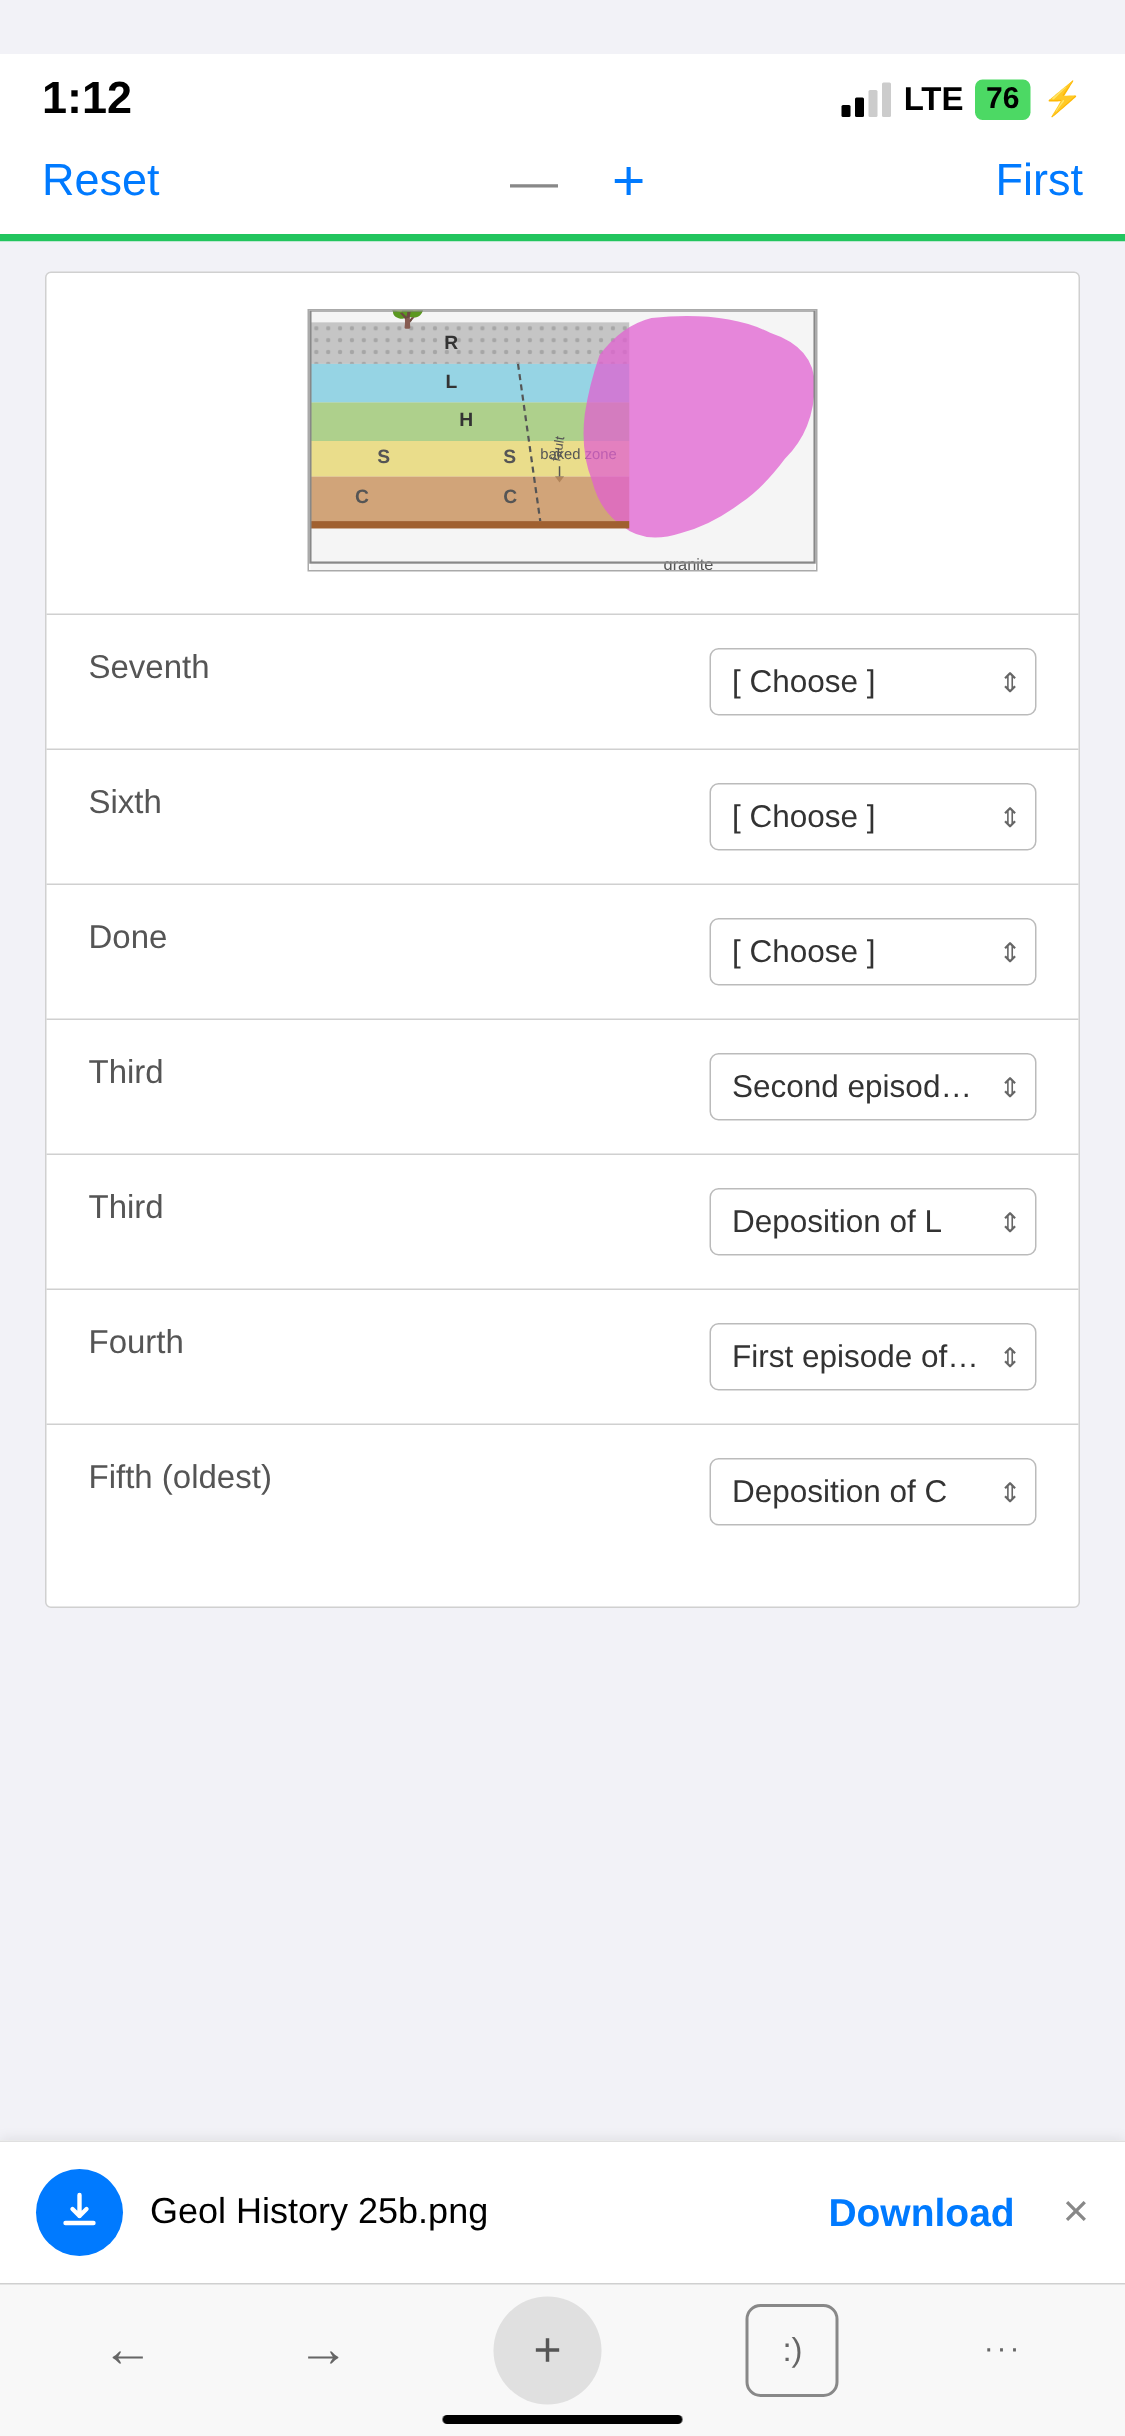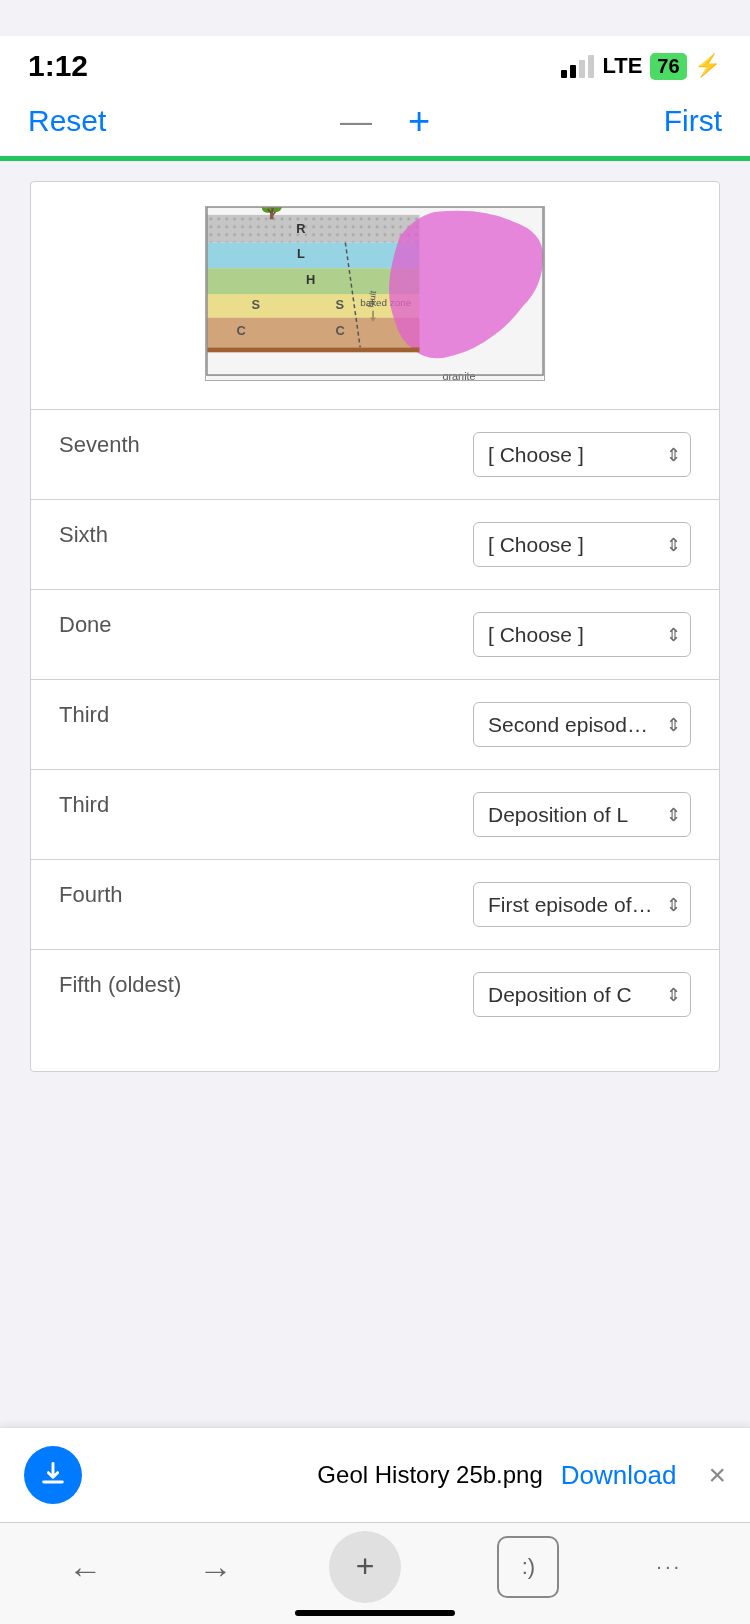--- a/index.html
+++ b/index.html
@@ -211,25 +211,24 @@
     .download-icon-circle svg {
       width: 28px;
       height: 28px;
       fill: white;
     }
     .download-filename {
       font-size: 24px;
       font-weight: 500;
       color: #000;
       flex: 1;
-      text-align: right;
     }
     .download-btn {
       font-size: 26px;
-      font-weight: 400;
+      font-weight: 700;
       color: #007aff;
     }
     .download-close {
       font-size: 30px;
       color: #888;
       font-weight: 300;
       margin-left: 14px;
     }
 
     

